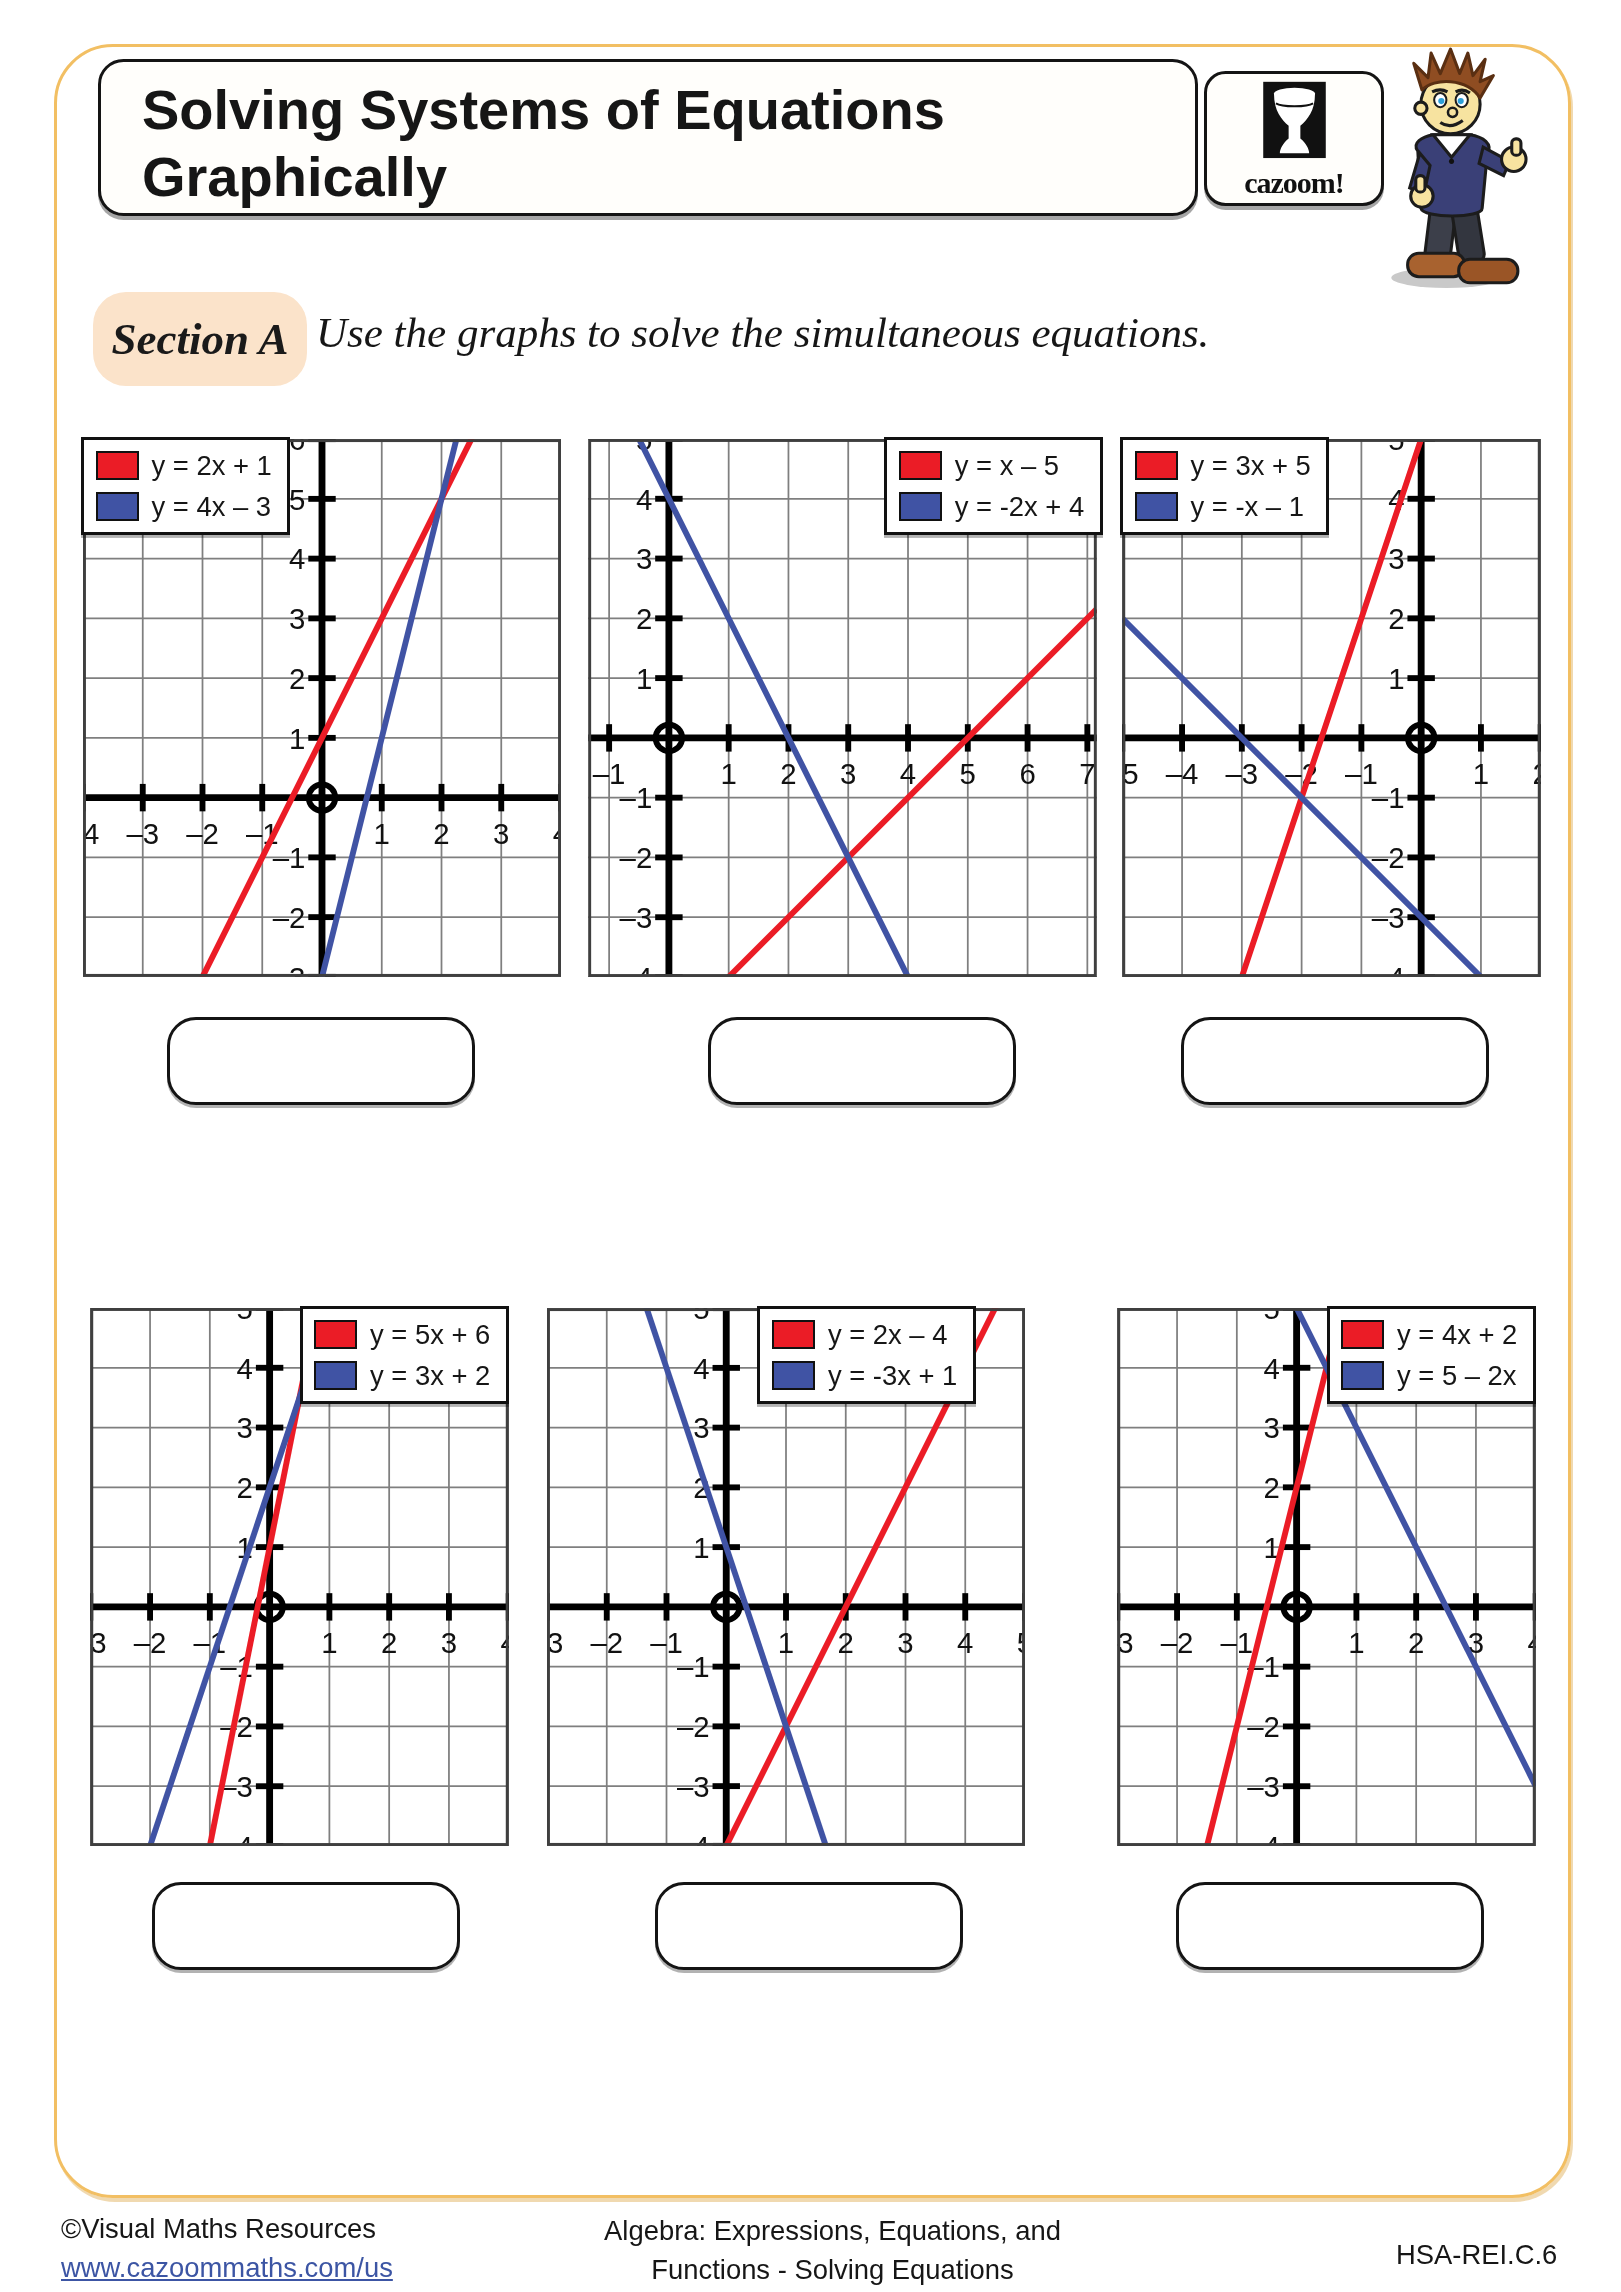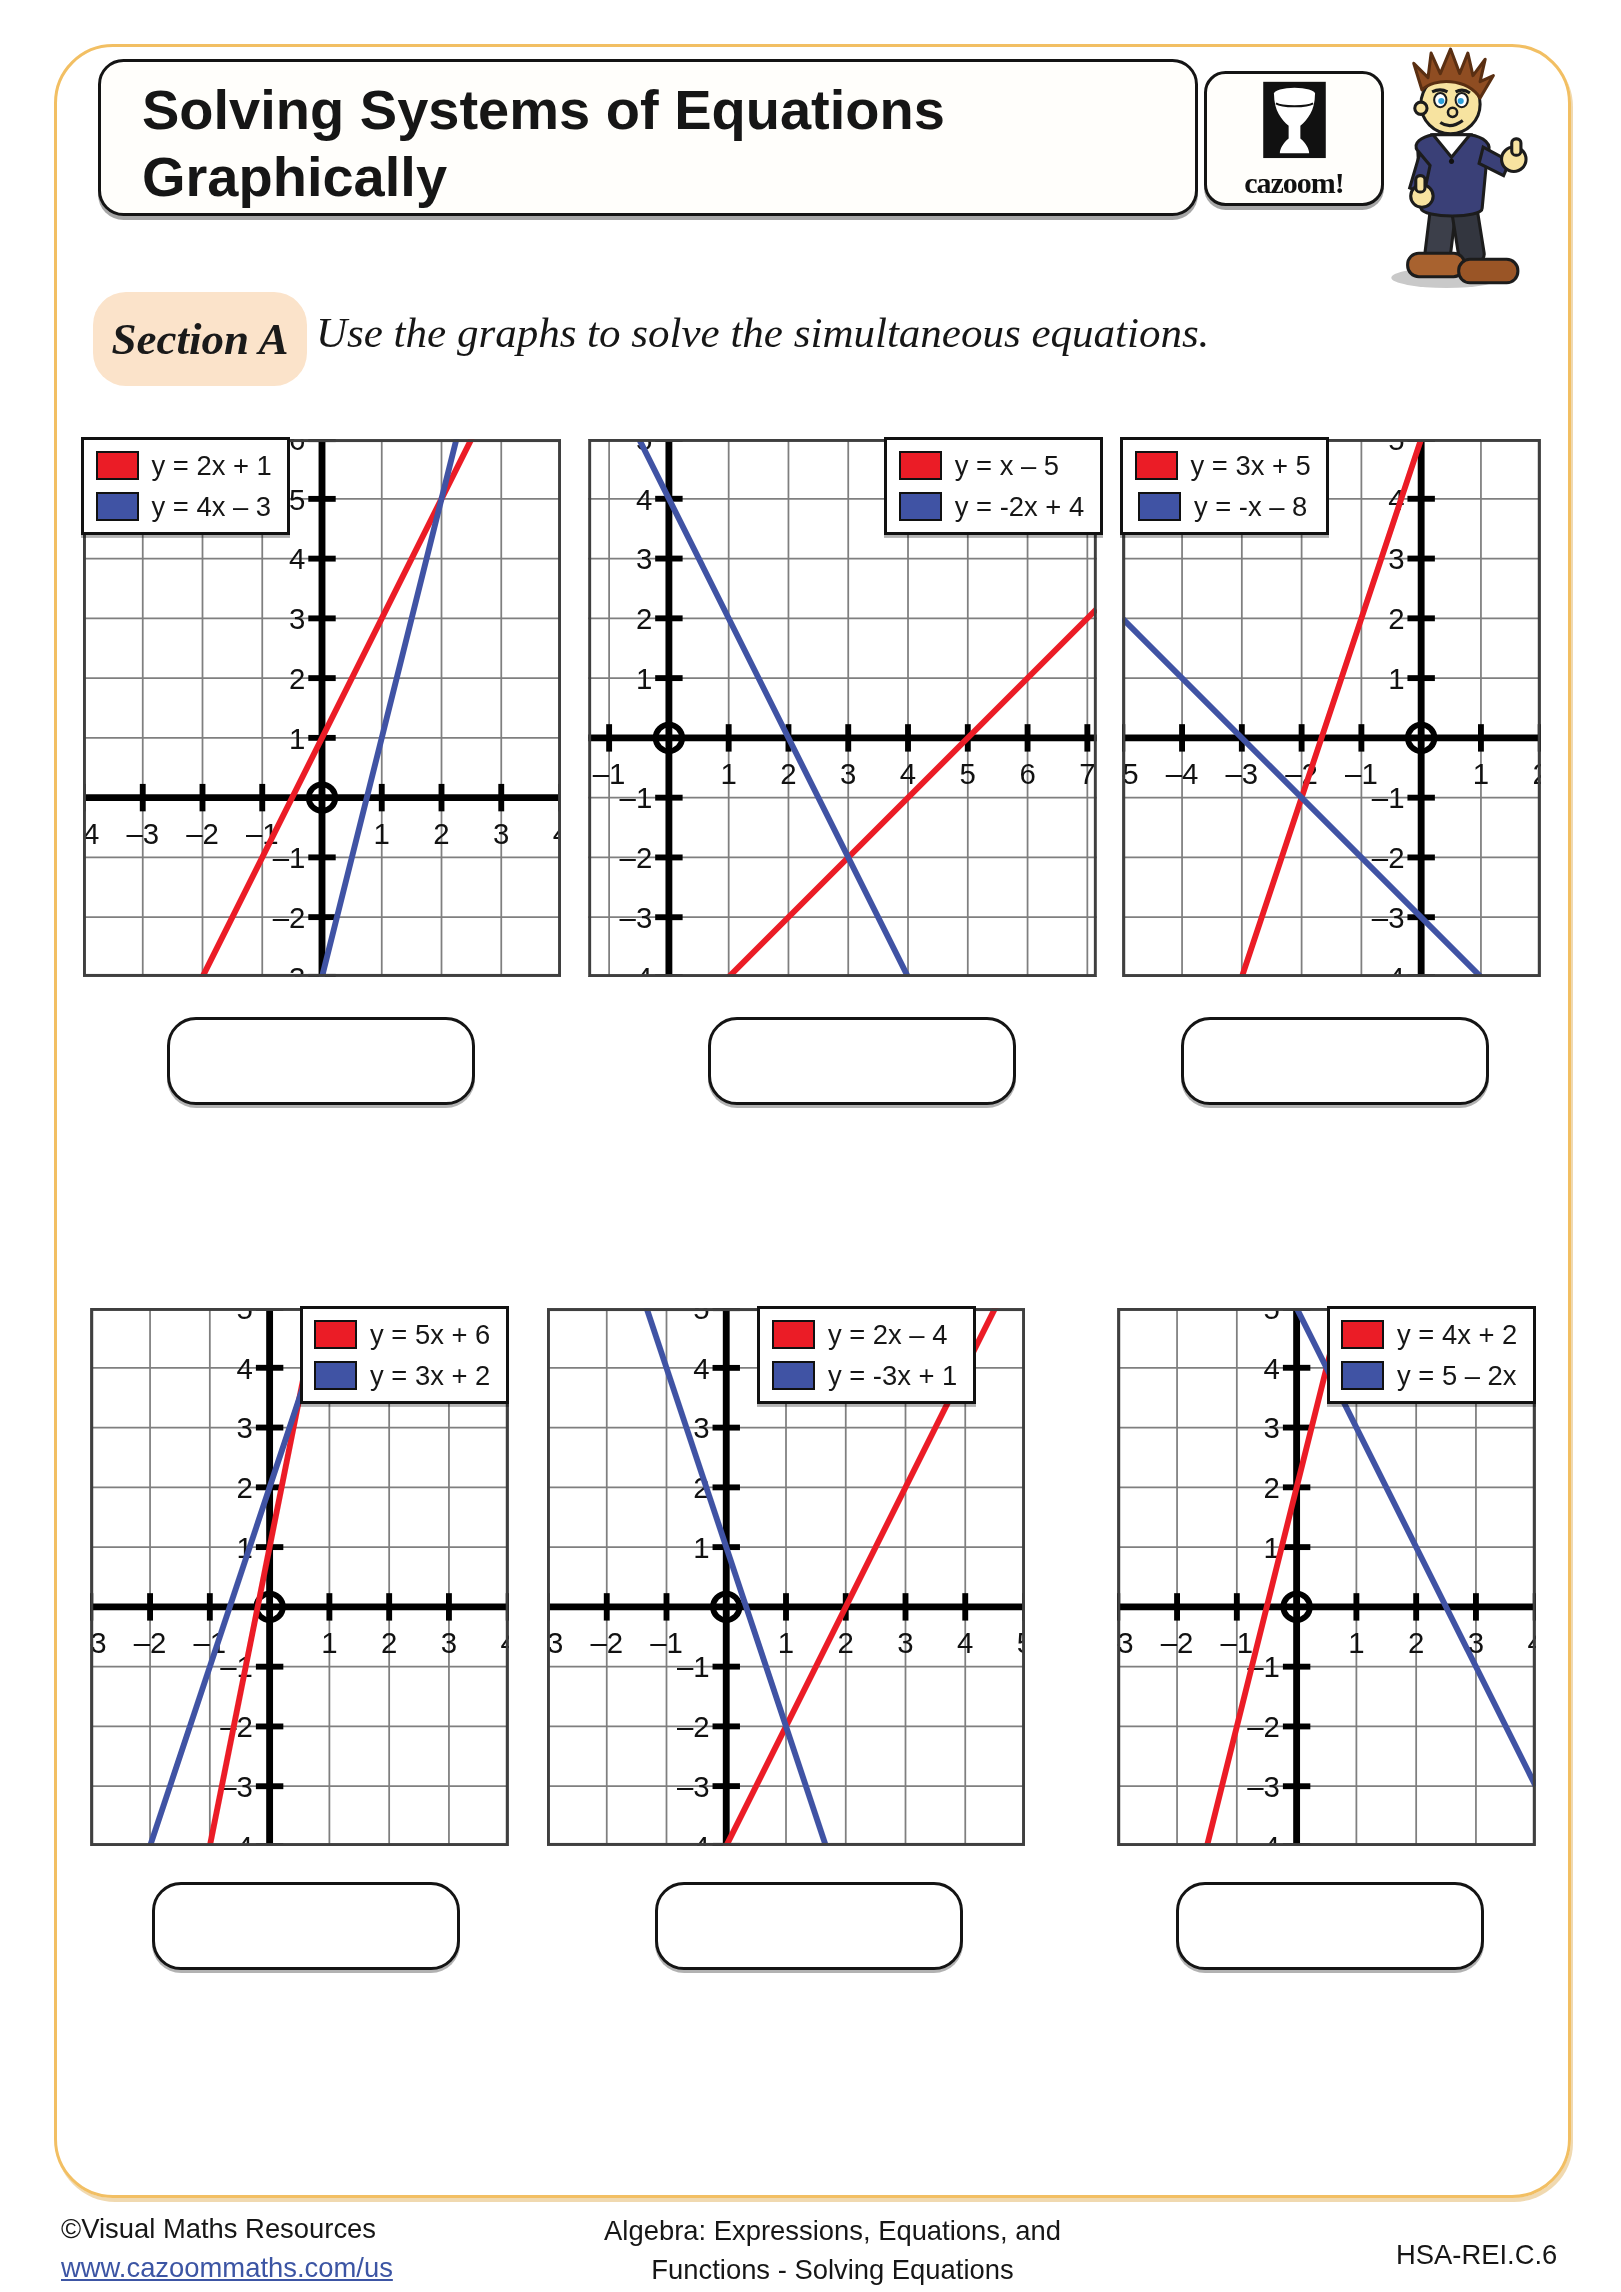--- a/index.html
+++ b/index.html
@@ -295,28 +295,28 @@
         <text x="288" y="133" text-anchor="end" font-size="30">3</text>
         <line x1="291" y1="61" x2="319" y2="61" stroke="#000000" stroke-width="6"></line>
         <text x="288" y="72" text-anchor="end" font-size="30">4</text>
         <line x1="291" y1="0" x2="319" y2="0" stroke="#000000" stroke-width="6"></line>
         <text x="288" y="11" text-anchor="end" font-size="30">5</text>
         <circle cx="305" cy="305" r="13.5" fill="none" stroke="#000000" stroke-width="6"></circle>
         <line x1="0" y1="915" x2="427" y2="-366" stroke="#EB1C26" stroke-width="6"></line>
         <line x1="0" y1="183" x2="427" y2="610" stroke="#4053A4" stroke-width="6"></line>
         <rect x="1.5" y="1.5" width="424" height="546" fill="none" stroke="#3f3f3f" stroke-width="3"></rect>
       </svg>
-      <div class="legend" style="left: -2px; top: -2px; align-items: center;">
+      <div class="legend" style="left: -2px; top: -2px;">
         <div class="legend-row">
           <span class="swatch" style="background: rgb(235, 28, 38);"></span>
           <span class="legend-label">y = 3x + 5</span>
         </div>
         <div class="legend-row">
           <span class="swatch" style="background: rgb(64, 83, 164);"></span>
-          <span class="legend-label">y = -x – 8</span>
+          <span class="legend-label">y = -x – 1</span>
         </div>
       </div>
     </div>
   <div class="graph" id="g3" style="width: 419px; height: 538px;">
       <svg width="419" height="538" viewBox="0 0 427 549">
         <line x1="0" y1="0" x2="0" y2="549" stroke="#7f7f7f" stroke-width="1.8"></line>
         <line x1="61" y1="0" x2="61" y2="549" stroke="#7f7f7f" stroke-width="1.8"></line>
         <line x1="122" y1="0" x2="122" y2="549" stroke="#7f7f7f" stroke-width="1.8"></line>
         <line x1="183" y1="0" x2="183" y2="549" stroke="#7f7f7f" stroke-width="1.8"></line>
         <line x1="244" y1="0" x2="244" y2="549" stroke="#7f7f7f" stroke-width="1.8"></line>

